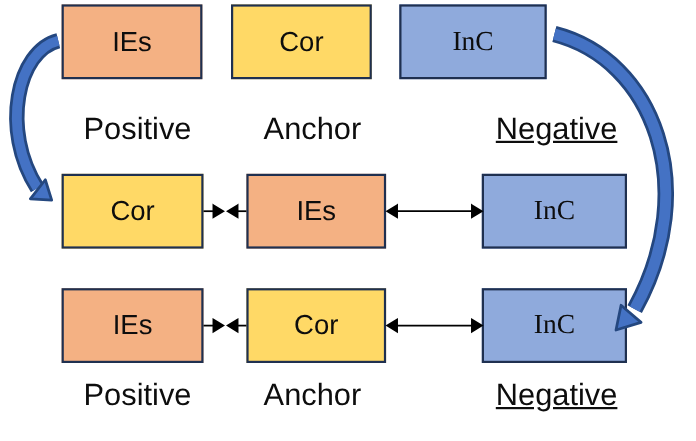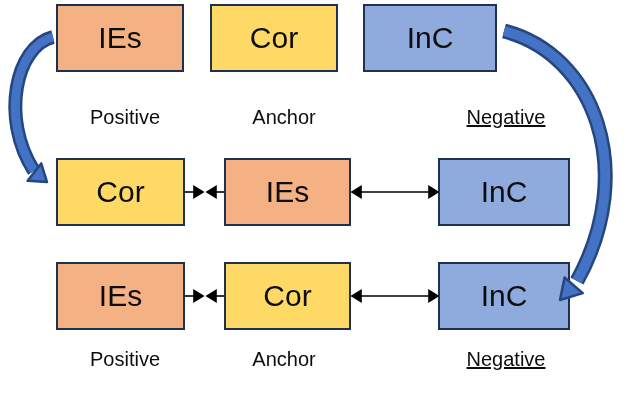--- a/index.html
+++ b/index.html
@@ -5,41 +5,41 @@
   html,body{margin:0;padding:0;}
   body{
     width:633px;height:401px;position:relative;background:#ffffff;
     font-family:"Liberation Sans","DejaVu Sans",sans-serif;overflow:hidden;
   }
   .canvas{position:absolute;inset:0;width:633px;height:401px;}
   .box{
     position:absolute;height:68px;box-sizing:border-box;
     border:2.5px solid var(--border);
     display:flex;align-items:center;justify-content:center;
-    font-size:30px;color:var(--text);
+    font-size:25px;color:var(--text);
   }
   .box--orange{background:var(--orange);}
   .box--yellow{background:var(--yellow);}
-  .box--blue{background:var(--blue);}
+  .box--blue{background:var(--blue);font-family:Liberation Serif, serif;}
 
   
   .r1{top:4px;}
   .r1c1{left:56px;width:128px;}
   .r1c2{left:210px;width:128px;}
   .r1c3{left:363px;width:134px;}
   
   .r2{top:158px;}
   
   .r3{top:262px;}
   .c1{left:56px;width:129px;}
   .c2{left:224px;width:127px;}
   .c3{left:438px;width:132px;}
 
   .role-label{
-    position:absolute;font-size:20px;color:var(--text);
+    position:absolute;font-size:28px;color:var(--text);
     text-align:center;line-height:36px;height:36px;
   }
   .lab-top{top:99px;}
   .lab-bottom{top:341px;}
   .lab-pos{left:55px;width:140px;}
   .lab-anc{left:214px;width:140px;}
   .lab-neg{left:428px;width:156px;text-decoration:underline;}
 
   svg.overlay{position:absolute;left:0;top:0;pointer-events:none;}
 </style>

